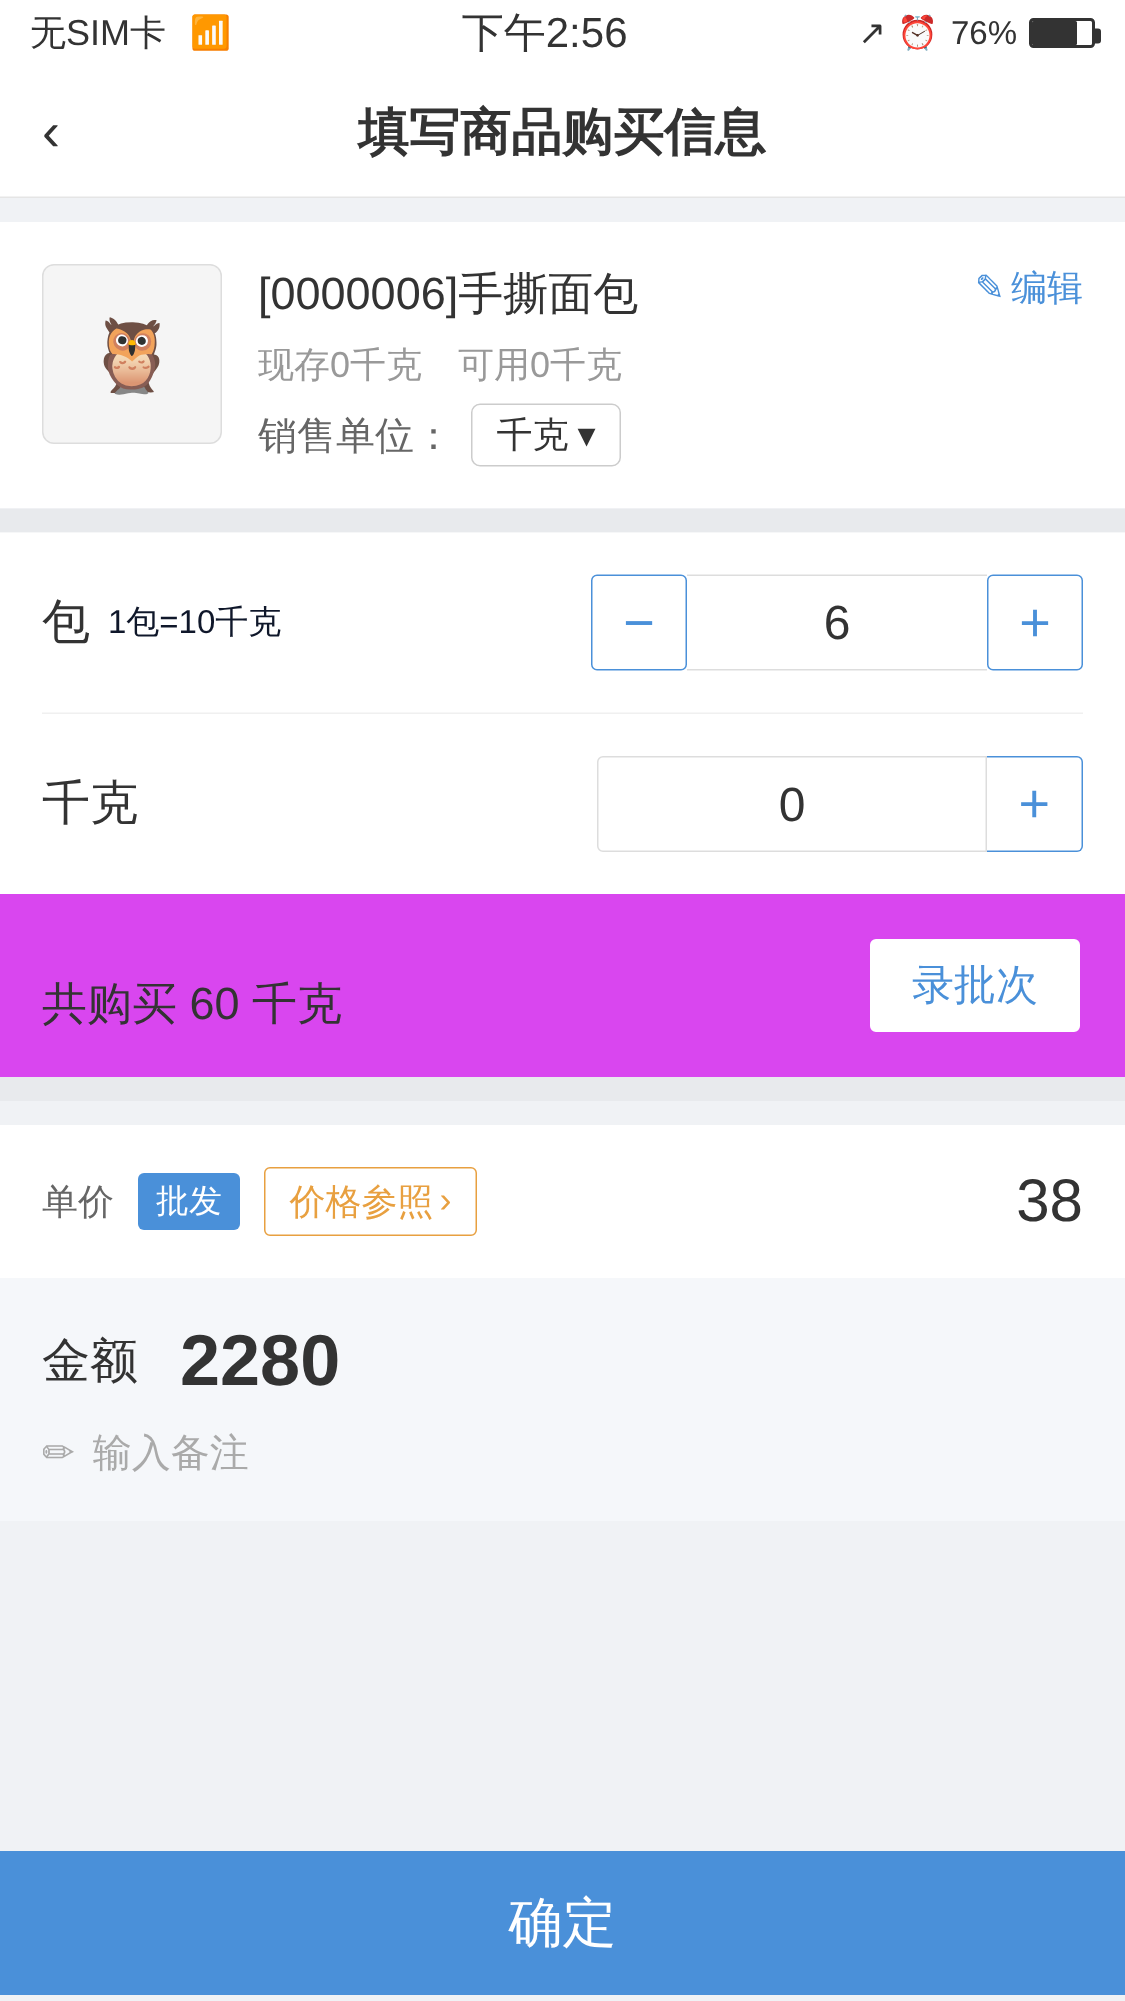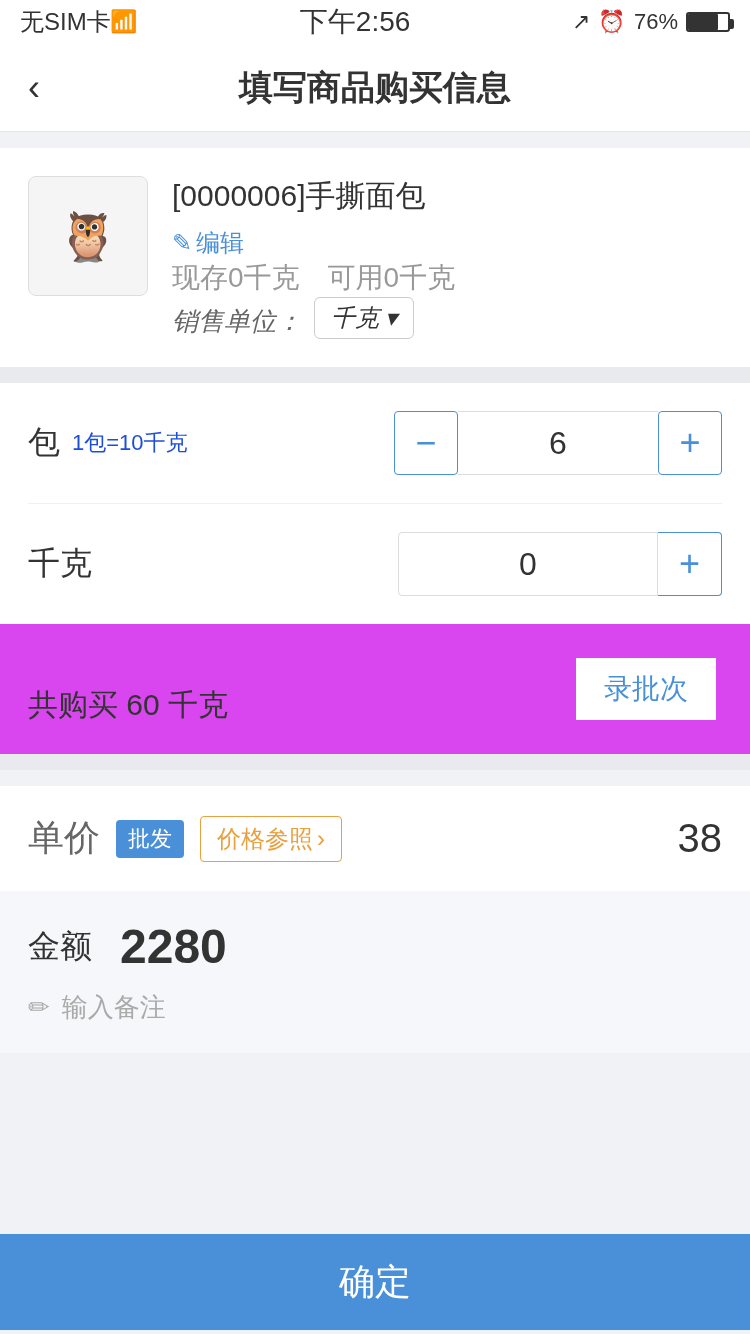--- a/index.html
+++ b/index.html
@@ -18,21 +18,21 @@
       width: 100%;
       height: 44px;
       background: #fff;
       display: flex;
       align-items: center;
       justify-content: space-between;
       padding: 0 20px;
       font-size: 24px;
       color: #333;
     }
-    .status-left { display: flex; align-items: center; gap: 0; }
+    .status-left { display: flex; align-items: center; gap: 16px; }
     .status-center { font-size: 28px; font-weight: 500; }
     .status-right { display: flex; align-items: center; gap: 8px; font-size: 22px; }
     .battery {
       width: 44px; height: 20px; border: 2px solid #333; border-radius: 3px;
       position: relative; display: inline-flex; align-items: center;
     }
     .battery::after {
       content: ''; position: absolute; right: -6px; top: 5px;
       width: 4px; height: 10px; background: #333; border-radius: 0 2px 2px 0;
     }
@@ -89,30 +89,30 @@
       color: #4a90d9;
     }
     .product-info { flex: 1; }
     .product-name {
       font-size: 30px;
       font-weight: 500;
       color: #333;
       margin-bottom: 10px;
     }
     .product-stock {
-      font-size: 28px;
+      font-size: 24px;
       color: #999;
+      margin-bottom: 10px;
     }
     .product-unit {
       display: flex;
-      align-items: flex-end;
+      align-items: center;
       gap: 12px;
       font-size: 26px;
       color: #666;
-      font-style: italic;
     }
     .unit-selector {
       background: #fff;
       border: 1px solid #ccc;
       border-radius: 6px;
       padding: 4px 16px;
       font-size: 24px;
       color: #333;
       display: flex;
       align-items: center;
@@ -123,21 +123,20 @@
       color: #4a90d9;
       display: flex;
       align-items: center;
       gap: 4px;
     }
     .product-header {
       display: flex;
       justify-content: space-between;
       align-items: flex-start;
       width: 100%;
-      flex-direction: column;
     }
 
     
     .divider {
       height: 16px;
       background: #e8eaed;
     }
 
     
     .input-section {
@@ -154,21 +153,21 @@
     .input-row:last-child { border-bottom: none; }
     .input-label {
       font-size: 32px;
       color: #333;
       display: flex;
       align-items: center;
       gap: 12px;
     }
     .input-hint {
       font-size: 22px;
-      color: #1d4ed8;
+      color: #0f172a;
     }
     .stepper {
       display: flex;
       align-items: center;
       gap: 0;
     }
     .stepper-btn {
       width: 64px;
       height: 64px;
       background: #fff;
@@ -226,39 +225,39 @@
       display: flex;
       align-items: flex-end;
       justify-content: space-between;
       margin-top: 0;
     }
     .summary-text {
       font-size: 30px;
       color: #333;
     }
     .record-btn {
-      border: 6px solid #d946ef;
+      border: 2px solid #d946ef;
       color: #4a90d9;
       background: #fff;
       border-radius: 6px;
       padding: 12px 28px;
       font-size: 28px;
       cursor: pointer;
     }
 
     
     .price-section {
       background: #fff;
       padding: 28px;
       display: flex;
       align-items: center;
       gap: 16px;
       margin-top: 16px;
     }
-    .price-label { font-size: 36px; color: #666; }
+    .price-label { font-size: 24px; color: #666; }
     .price-tag {
       background: #4a90d9;
       color: #fff;
       font-size: 22px;
       padding: 4px 12px;
       border-radius: 4px;
     }
     .price-ref-btn {
       border: 1.5px solid #e8a040;
       color: #e8a040;

